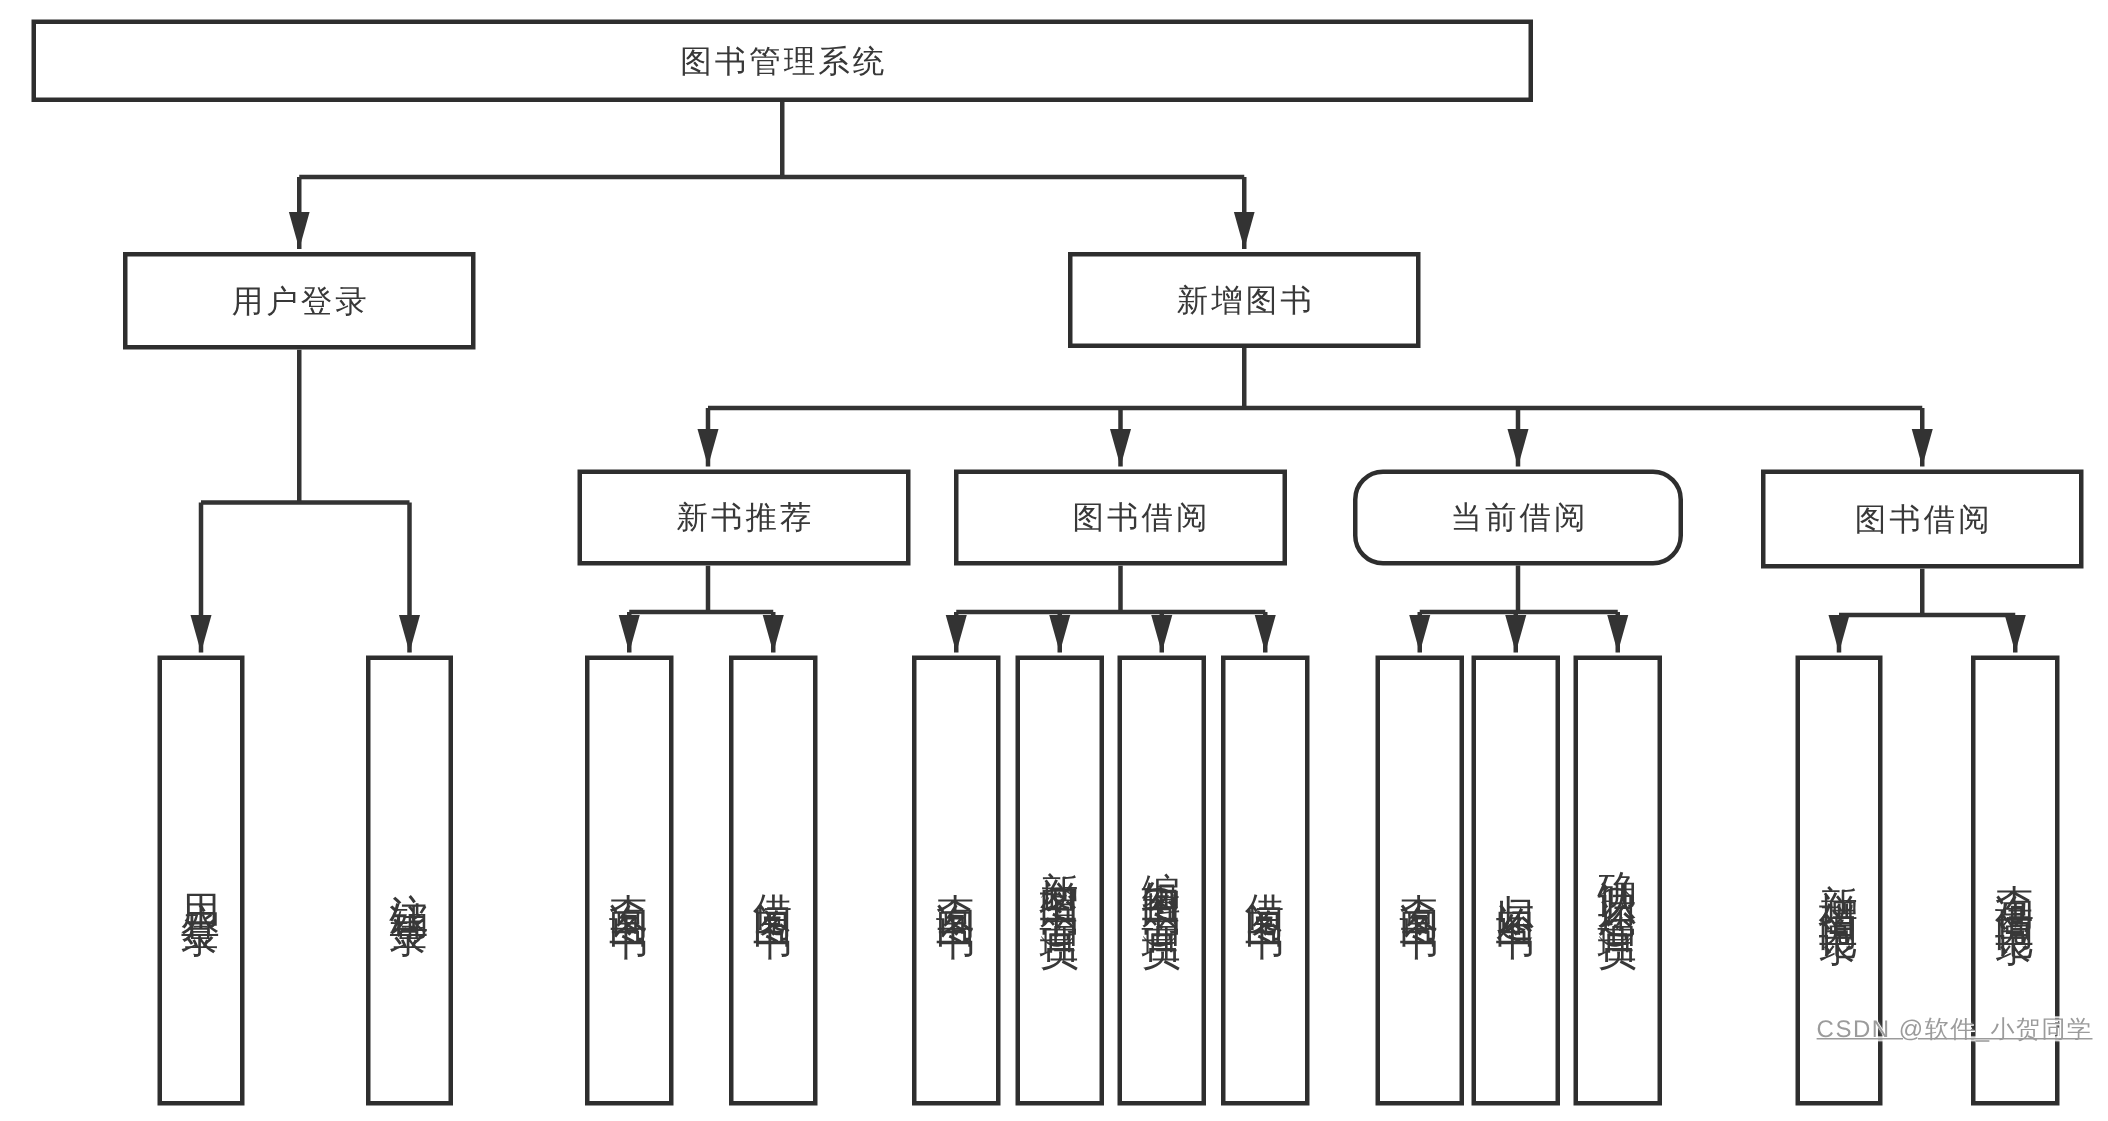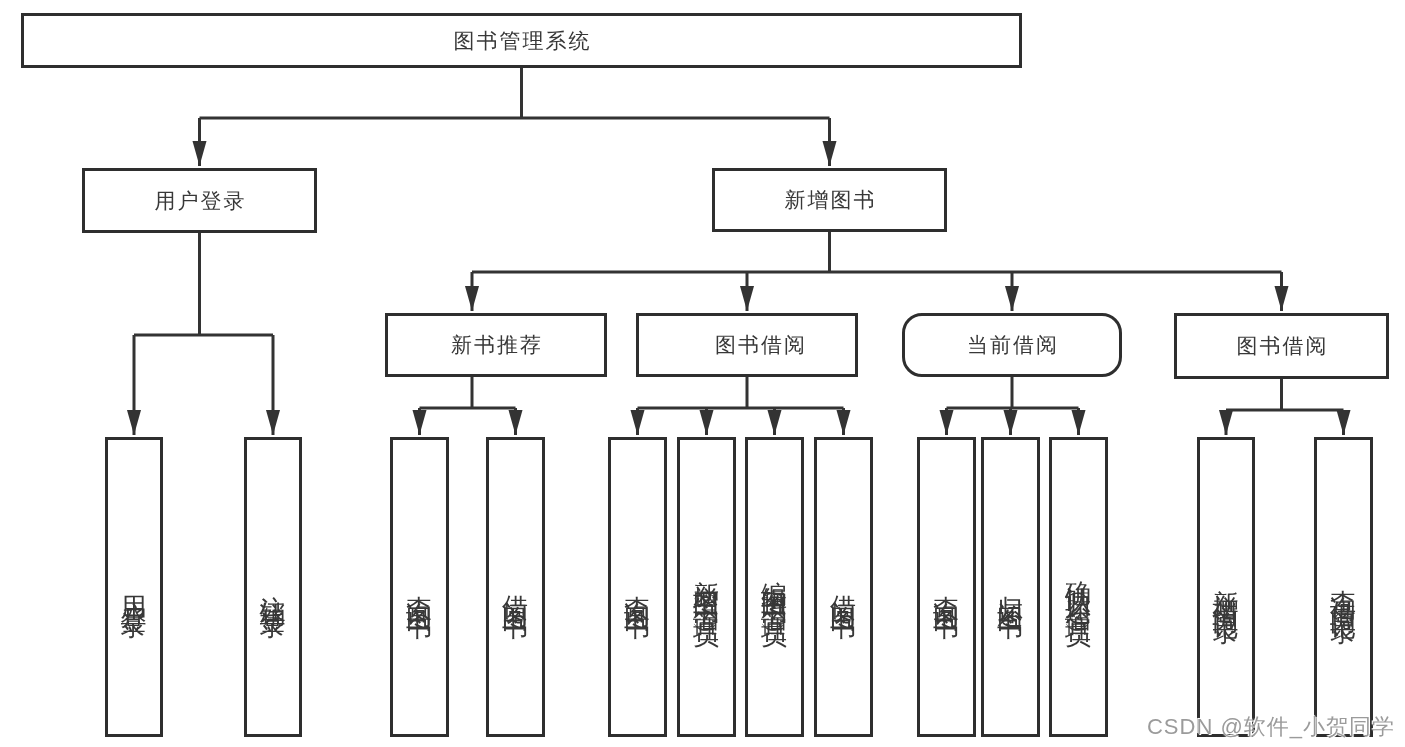--- a/index.html
+++ b/index.html
@@ -41,27 +41,28 @@
   .v {
     writing-mode: vertical-rl;
     text-orientation: mixed;
     font-size: 26px;
     letter-spacing: 6px;
     line-height: 1;
   }
   .watermark {
     position: absolute;
     right: 10px;
-    top: 712px;
+    top: 676px;
     z-index: 5;
-    font-size: 22px;
+    font-size: 16px;
     letter-spacing: 1px;
     color: #9b9b9b;
     text-shadow: 0 0 2px #ffffff, 1px 1px 0 #ffffff, -1px -1px 0 #ffffff;
     white-space: nowrap;
+    text-decoration: underline;
   }
 </style>
 </head>
 <body>
 
 <div class="stage">
 
   <svg class="connectors" width="1405" height="747" viewBox="0 0 1405 747">
     <defs>
       <marker id="arrow" viewBox="0 0 26 16" markerUnits="userSpaceOnUse" markerWidth="26" markerHeight="16" refX="25" refY="8" orient="auto">

